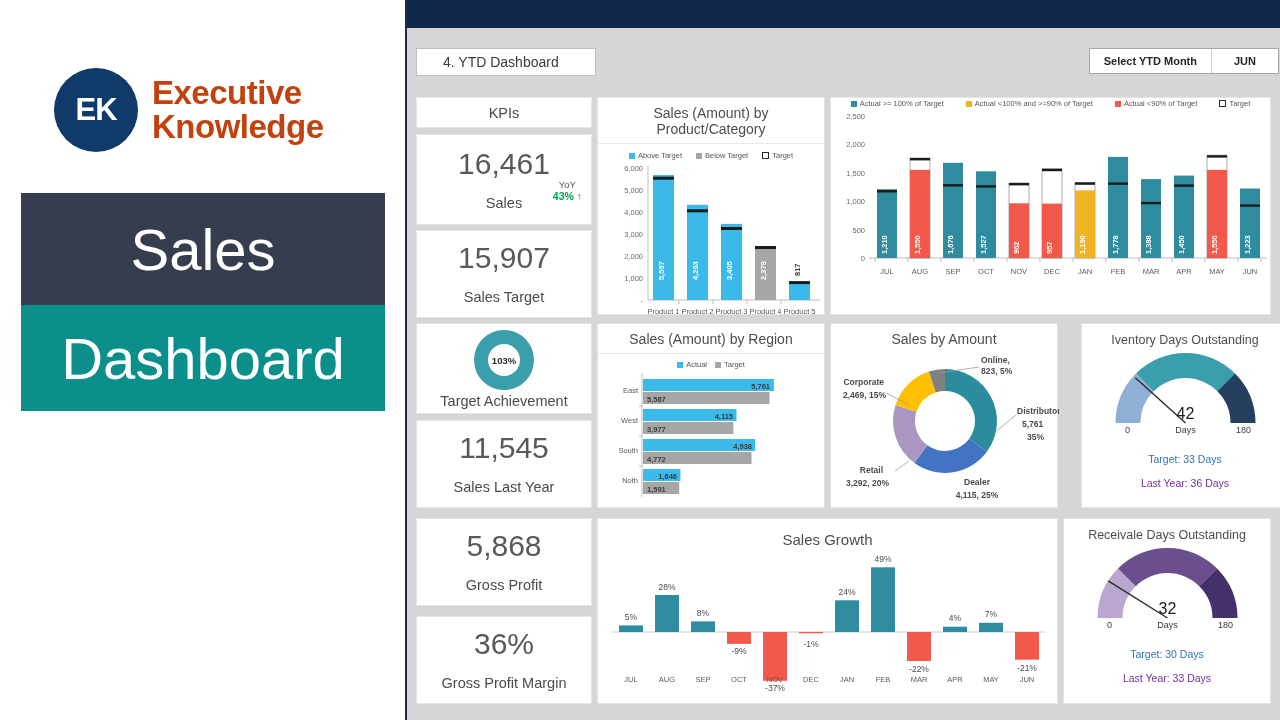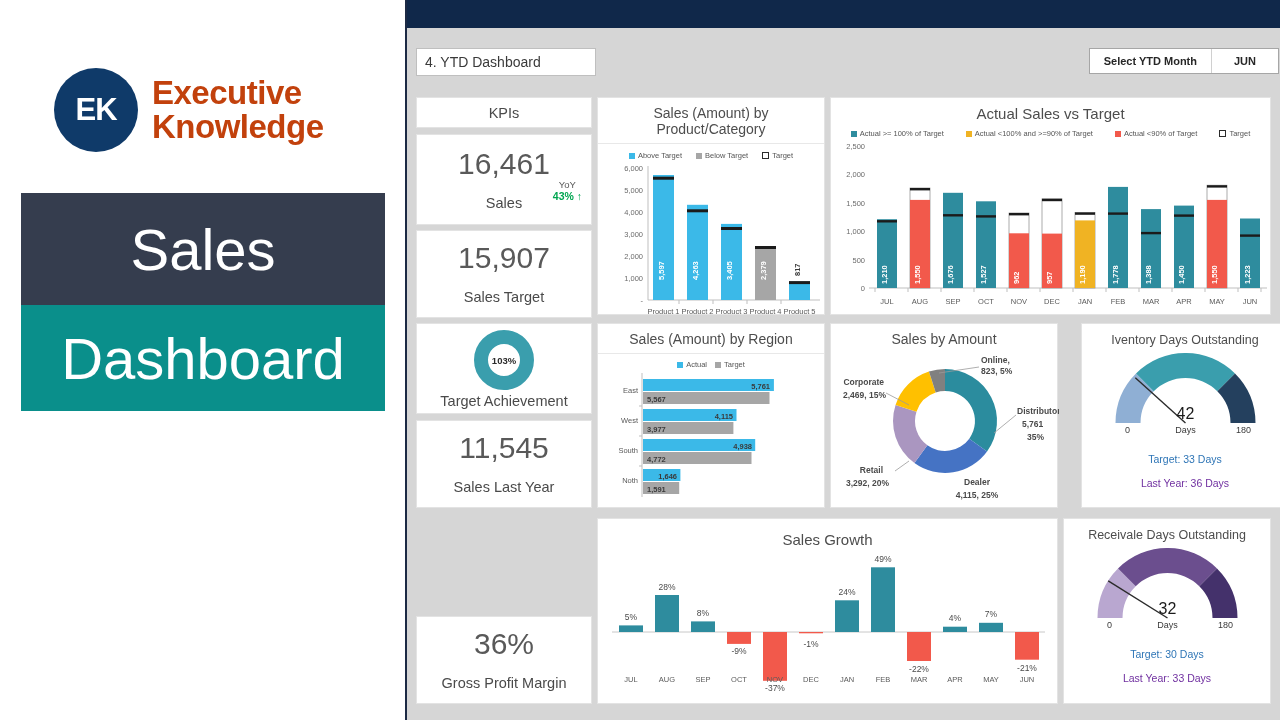--- a/index.html
+++ b/index.html
@@ -40,21 +40,21 @@
     font-size: 58px; font-weight: 300;
   }
 
   
   .dash { position: relative; width: 873px; height: 720px; background: #d6d6d6; flex: none; }
   .topbar { height: 28px; background: #10284a; width: 100%; }
 
   .sheet-tab {
     position: absolute; left: 9px; top: 48px; width: 180px; height: 28px;
     background: #ffffff; border: 1px solid #bfbfbf;
-    display: flex; align-items: center; padding-left: 8px;
+    display: flex; align-items: center; padding-left: 26px;
     font-size: 14px; color: #3a3a3a;
   }
   .slicer {
     position: absolute; right: 1px; top: 48px; height: 26px;
     display: flex; border: 1px solid #a6a6a6; background: #ffffff;
   }
   .slicer-label {
     padding: 0 14px; display: flex; align-items: center;
     font-size: 11px; font-weight: bold; color: #262626;
     border-right: 1px solid #d0d0d0;
@@ -157,20 +157,24 @@
         <text x="30" y="33.5" text-anchor="middle" font-size="9.5" font-weight="bold" fill="#2b2b2b" font-family="Liberation Sans, sans-serif">103%</text>
       </svg>
       <div class="kpi-label" style="margin-top:3px;">Target Achievement</div>
     </div>
 
     <div class="card kpi-card" style="left:9px; top:420px; width:176px; height:88px;">
       <div class="kpi-value">11,545</div>
       <div class="kpi-label">Sales Last Year</div>
     </div>
 
+    <div class="card kpi-card" style="left:9px; top:518px; width:176px; height:88px;">
+      <div class="kpi-value">5,868</div>
+      <div class="kpi-label">Gross Profit</div>
+    </div>
 
     <div class="card kpi-card" style="left:9px; top:616px; width:176px; height:88px;">
       <div class="kpi-value">36%</div>
       <div class="kpi-label">Gross Profit Margin</div>
     </div>
 
     <div class="card" style="left:190px; top:97px; width:228px; height:218px;">
       <div class="chart-title sep">Sales (Amount) by Product/Category</div>
       <div class="legend" style="margin-top:7px;">
         <span class="lg">
@@ -225,21 +229,20 @@
 
         <text class="catlab" x="65.5" y="154" text-anchor="middle">Product 1</text>
         <text class="catlab" x="99.5" y="154" text-anchor="middle">Product 2</text>
         <text class="catlab" x="133.5" y="154" text-anchor="middle">Product 3</text>
         <text class="catlab" x="167.5" y="154" text-anchor="middle">Product 4</text>
         <text class="catlab" x="201.5" y="154" text-anchor="middle">Product 5</text>
       </svg>
     </div>
 
     <div class="card" style="left:423px; top:97px; width:441px; height:218px;">
-      <div class="chart-title big">Actual Sales vs Target</div>
       <div class="legend" style="gap:22px; margin-top:1px;">
         <span class="lg">
             <i style="background:#2E8C9E"></i>
             <span>Actual &gt;= 100% of Target</span>
           </span>
         <span class="lg">
             <i style="background:#F0B323"></i>
             <span>Actual &lt;100% and &gt;=90% of Target</span>
           </span>
         <span class="lg">

